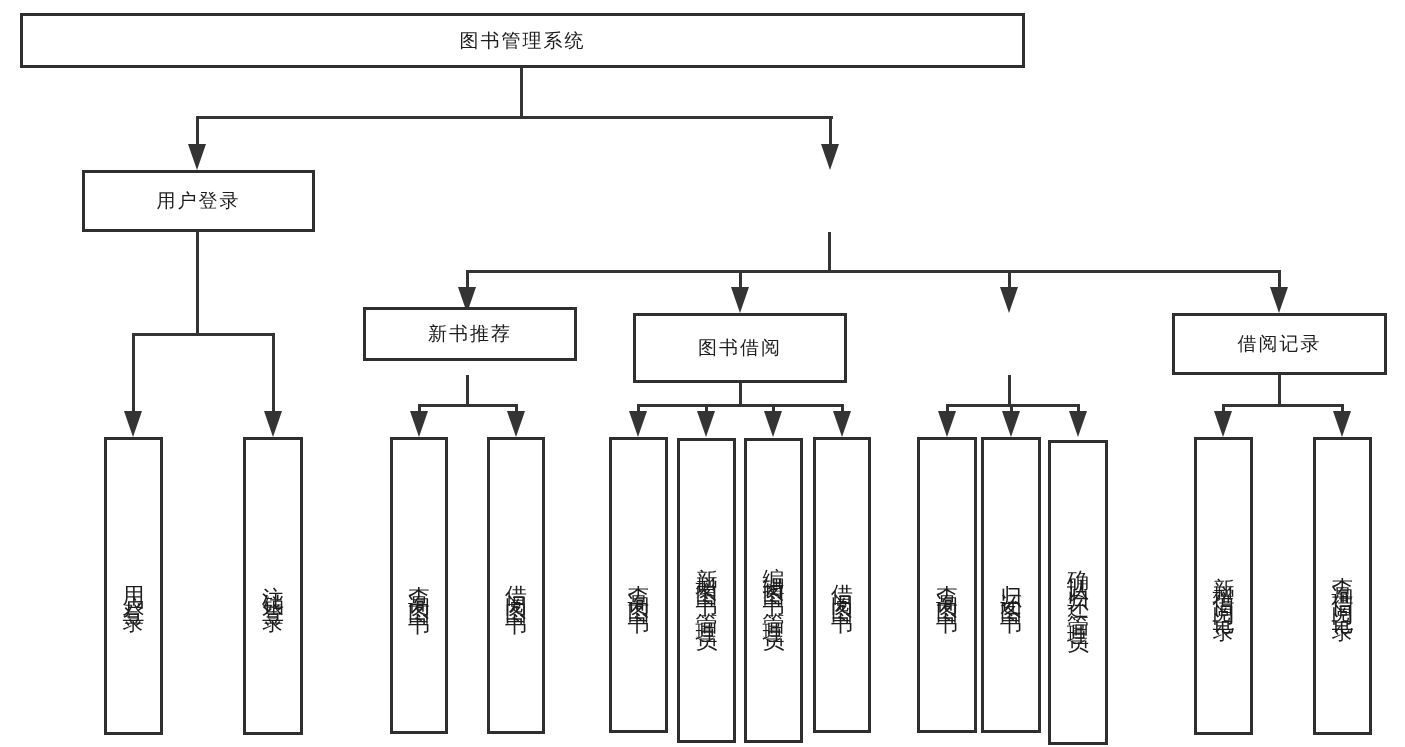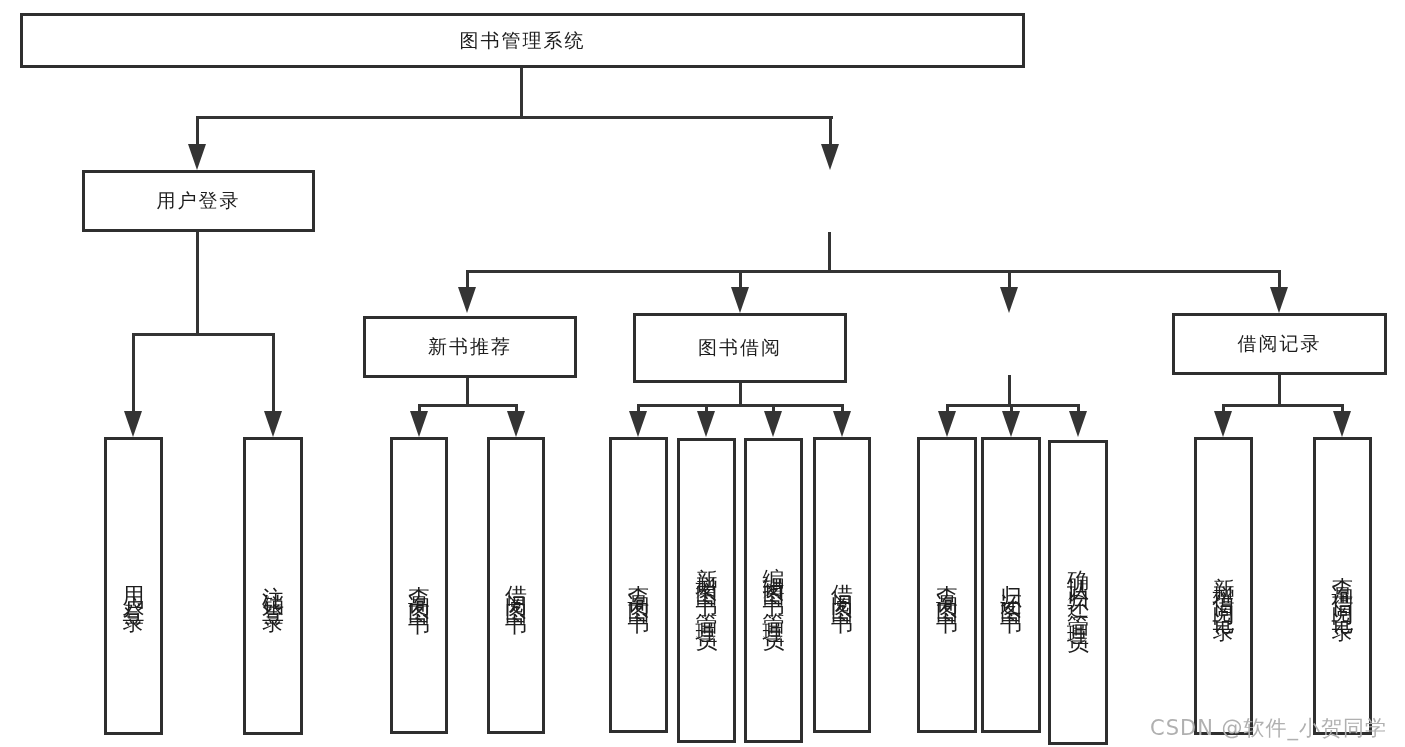--- a/index.html
+++ b/index.html
@@ -105,21 +105,21 @@
   <div class="line" style="left:466px; top:270px; width:815px; height:3px;"></div>
   <div class="line" style="left:466px; top:270px; width:3px; height:20px;"></div>
   <div class="arrow" style="left:458px; top:287px;"></div>
   <div class="line" style="left:739px; top:270px; width:3px; height:20px;"></div>
   <div class="arrow" style="left:731px; top:287px;"></div>
   <div class="line" style="left:1008px; top:270px; width:3px; height:20px;"></div>
   <div class="arrow" style="left:1000px; top:287px;"></div>
   <div class="line" style="left:1278px; top:270px; width:3px; height:20px;"></div>
   <div class="arrow" style="left:1270px; top:287px;"></div>
 
-  <div class="hbox" style="left:363px; top:316px; width:214px; height:62px;text-align:center;">
+  <div class="hbox" style="left:363px; top:307px; width:214px; height:54px;text-align:center;">
     <span>新书推荐</span>
   </div>
   <div class="hbox" style="left:633px; top:313px; width:214px; height:70px;">
     <span>图书借阅</span>
   </div>
   <div class="hbox" style="left:1172px; top:313px; width:215px; height:62px;">
     <span>借阅记录</span>
   </div>
 
   <div class="line" style="left:466px; top:375px; width:3px; height:31px;"></div>
@@ -193,15 +193,14 @@
     <span>确认归还（管理员）</span>
   </div>
 
   <div class="vbox" style="left:1194px; top:437px; width:59px; height:298px;">
     <span>新增借阅记录</span>
   </div>
   <div class="vbox" style="left:1313px; top:437px; width:59px; height:298px;">
     <span>查询借阅记录</span>
   </div>
 
-  <div class="watermark">CSDN @软件_小贺同学</div>
 
 </div>
 
 </body></html>

